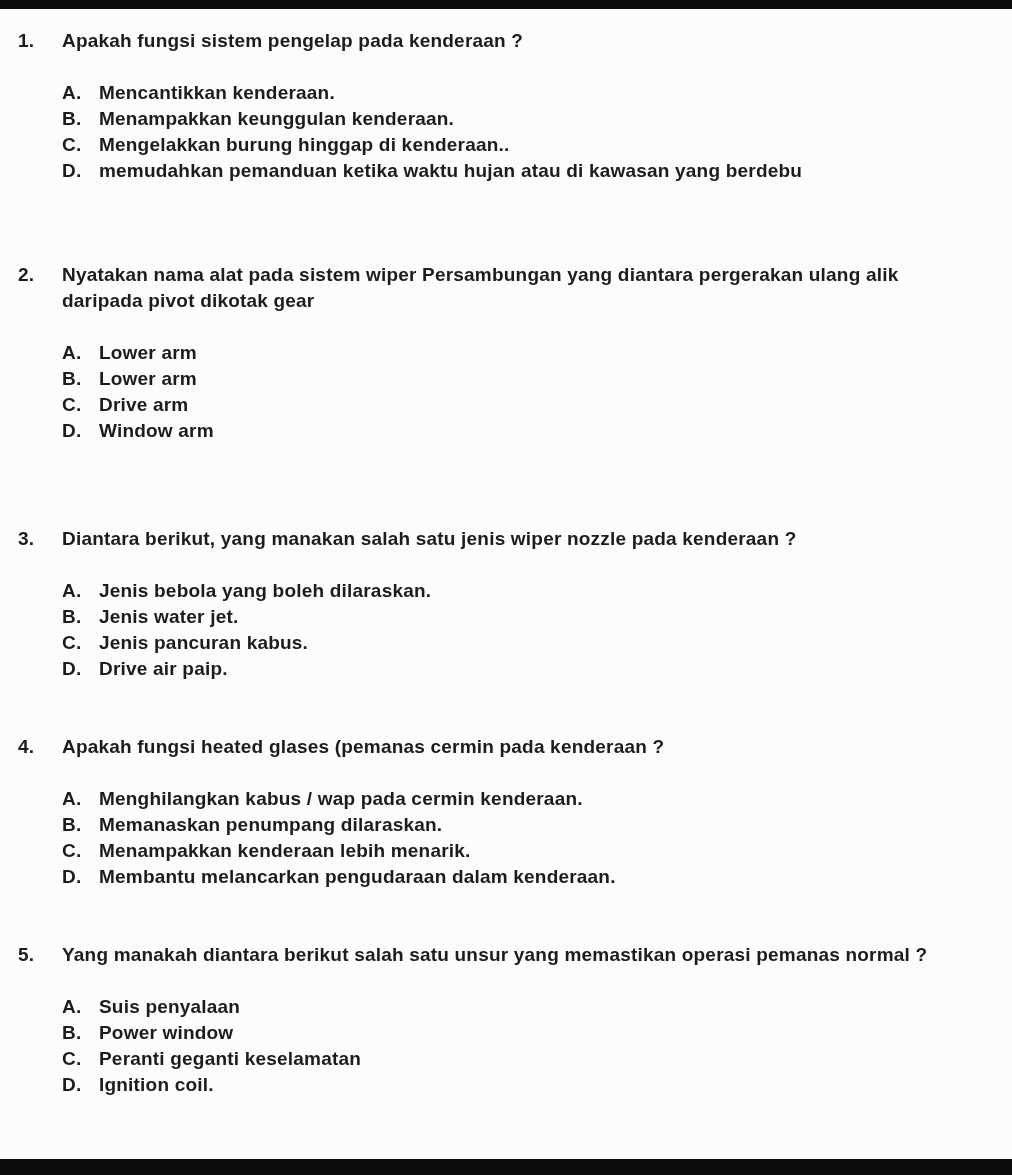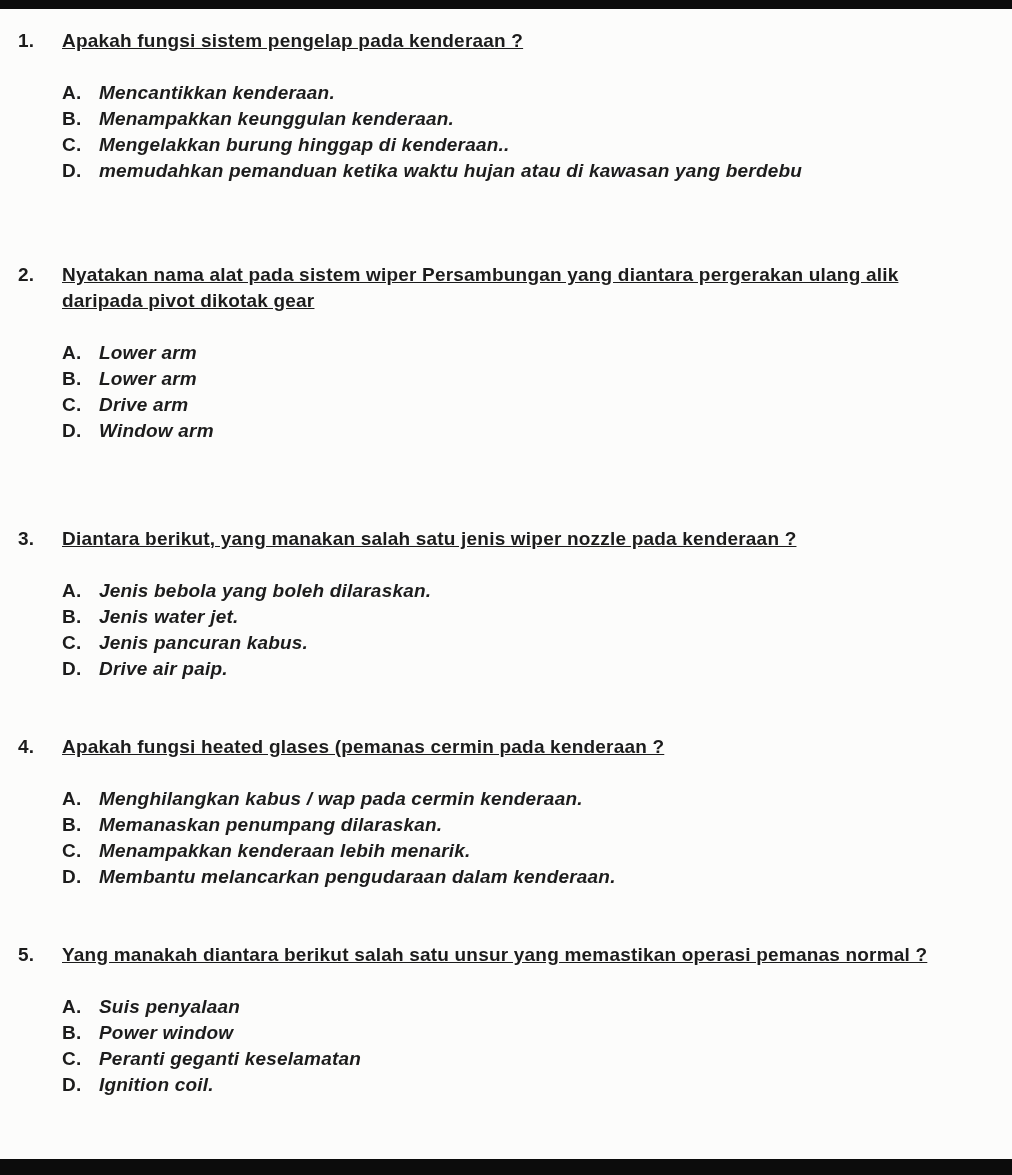--- a/index.html
+++ b/index.html
@@ -22,35 +22,35 @@
 
   .question { }
   .q-row {
     display:flex;
     font-size:19px;
     font-weight:bold;
     line-height:26px;
     letter-spacing:0.2px;
   }
   .q-num { width:44px; flex-shrink:0; }
-  .q-text { flex:1;text-decoration:underline; }
+  .q-text { flex:1; }
 
   .options {
     list-style:none;
     margin:26px 0 0 44px;
   }
   .option {
     display:flex;
     font-size:19px;
     font-weight:bold;
     line-height:26px;
     letter-spacing:0.2px;
   }
   .opt-letter { width:37px; flex-shrink:0; }
-  .opt-text { flex:1;font-style:italic; }
+  .opt-text { flex:1; }
 
   .q1 { margin-bottom:78px; }
   .q2 { margin-bottom:82px; }
   .q3 { margin-bottom:52px; }
   .q4 { margin-bottom:52px; }
   .q5 { margin-bottom:0; }
 </style>
 </head>
 <body>
 

